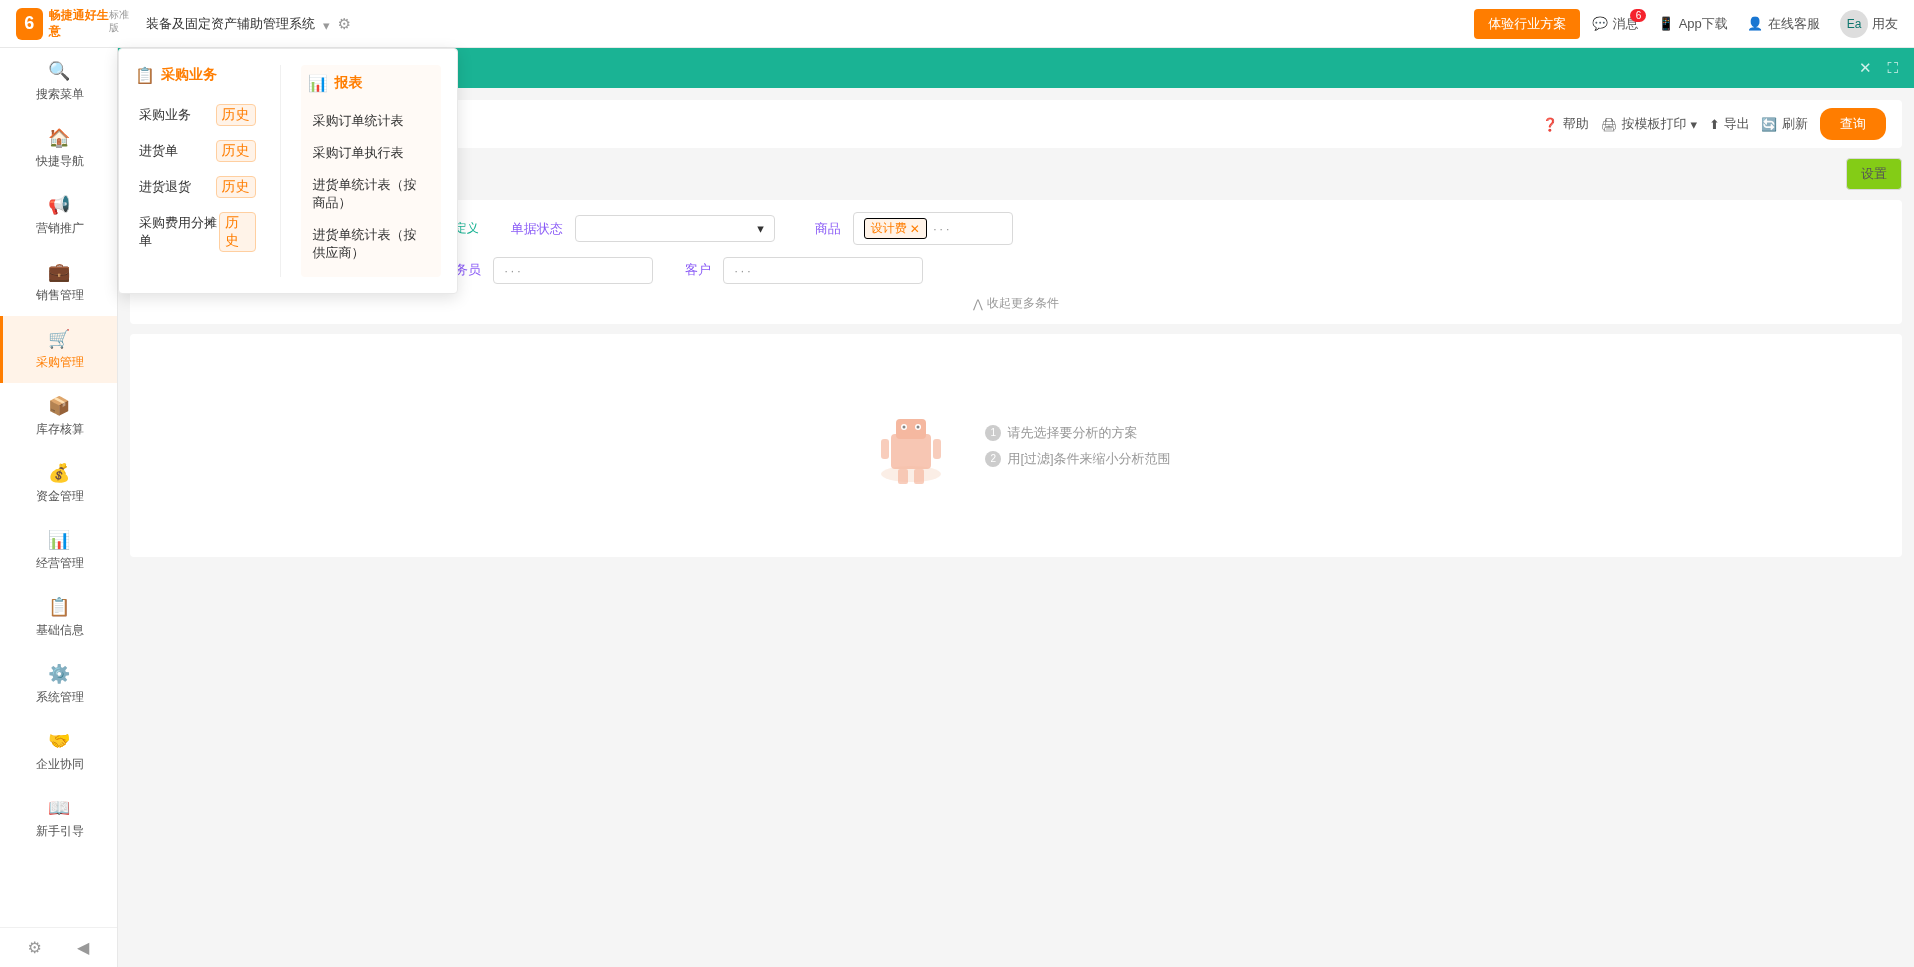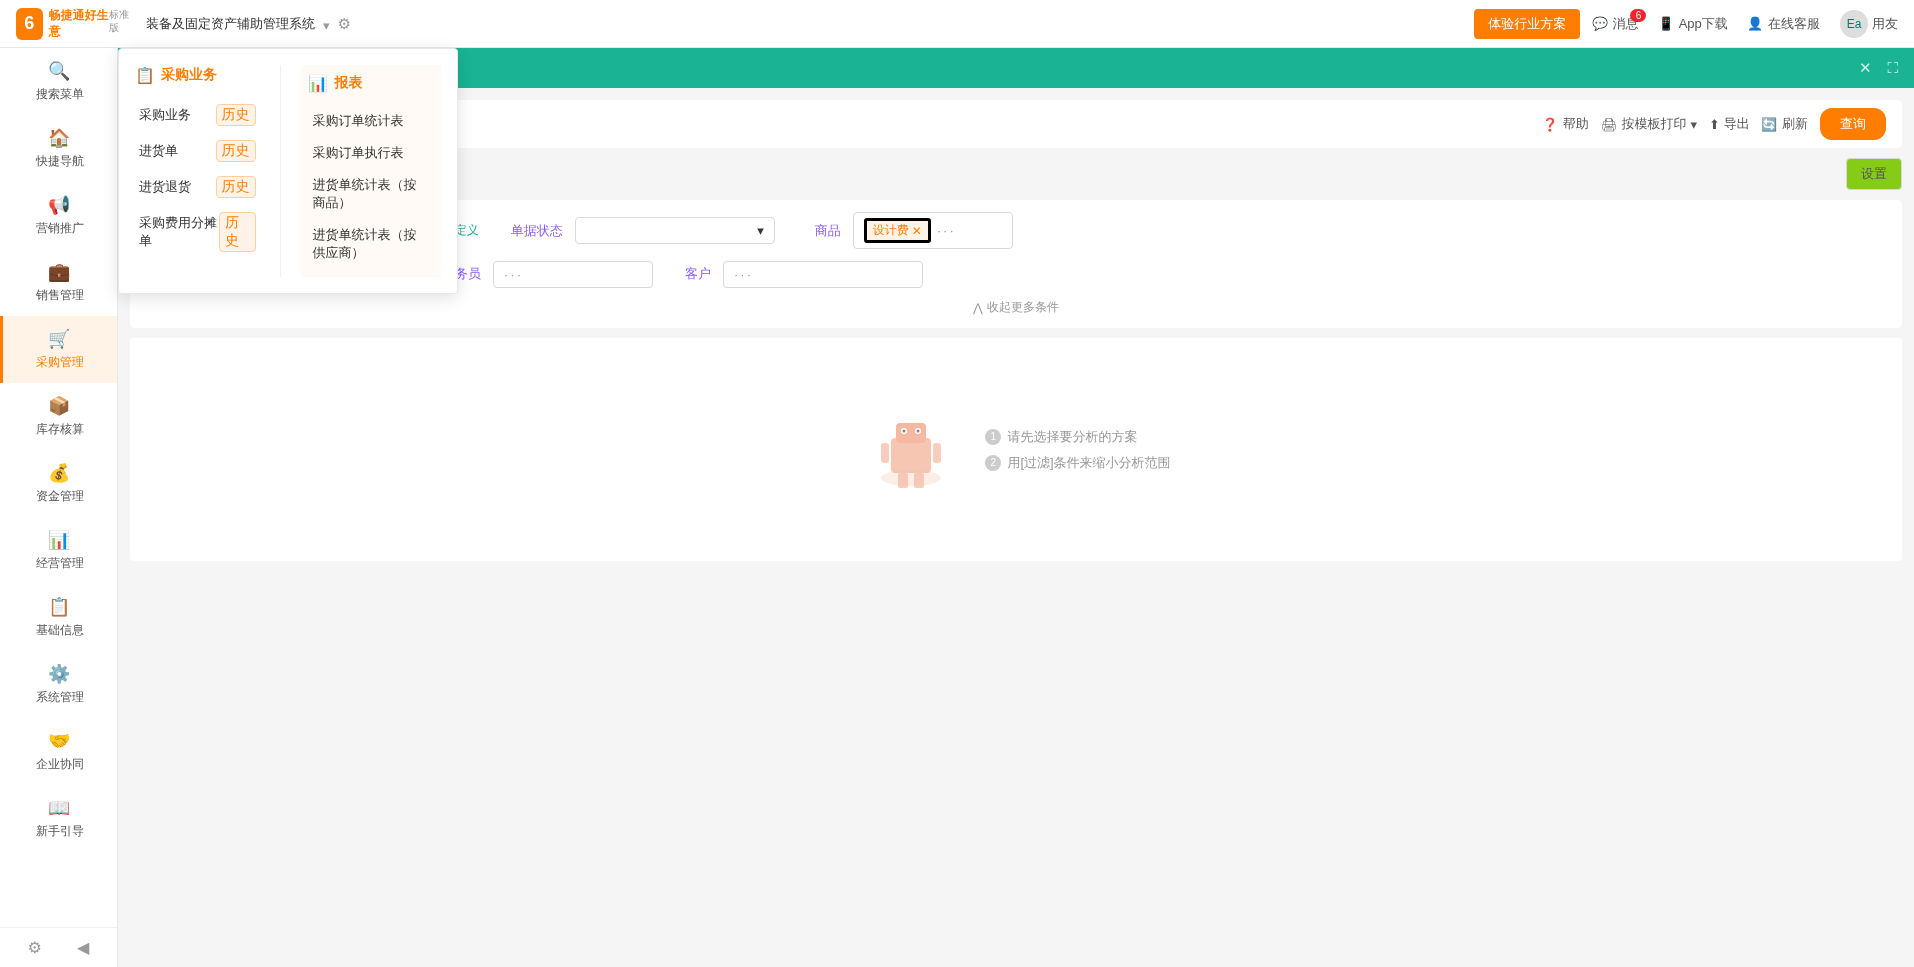--- a/index.html
+++ b/index.html
@@ -248,21 +248,21 @@
       display: flex;
       align-items: center;
       gap: 4px;
       cursor: pointer;
       background: #fff;
       min-width: 200px;
     }
     .tag {
       background: #fff3e8;
       color: #ff7d00;
-      border: 3px solid #000000;
+      border: 1px solid #000000;
       border-radius: 3px;
       padding: 1px 6px;
       font-size: 12px;
       display: inline-flex;
       align-items: center;
       gap: 3px;
     }
     .tag .tag-close { cursor: pointer; color: #ff7d00; }
     .more-link { color: #1ab394; cursor: pointer; font-size: 12px; }
     .separator { color: #d9d9d9; }

